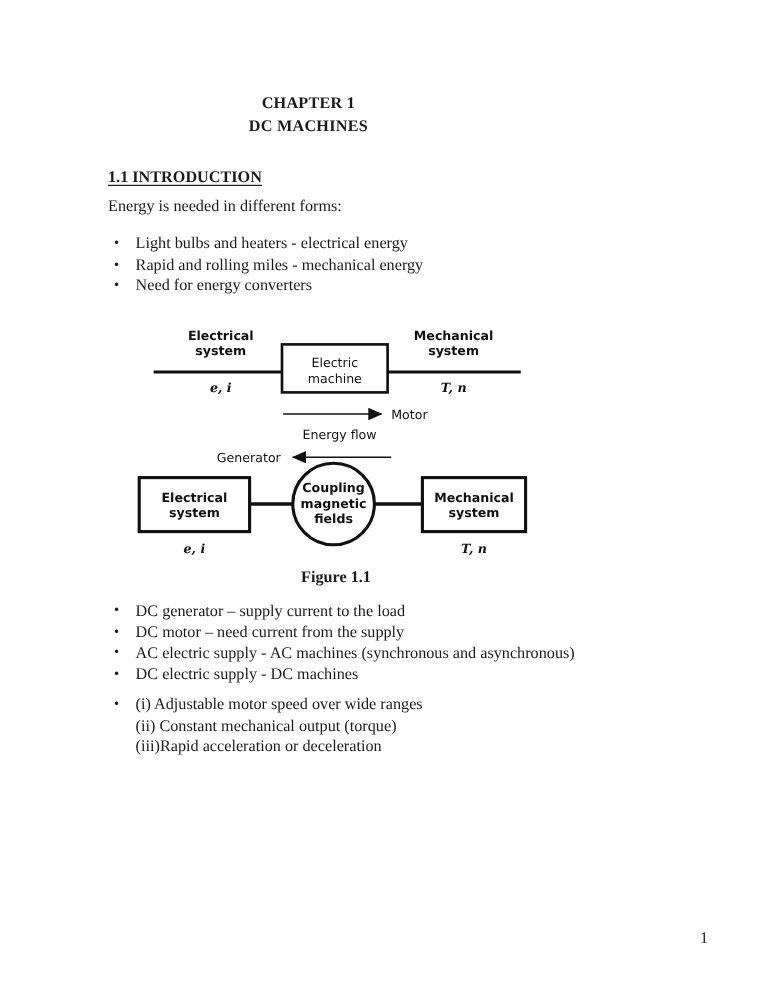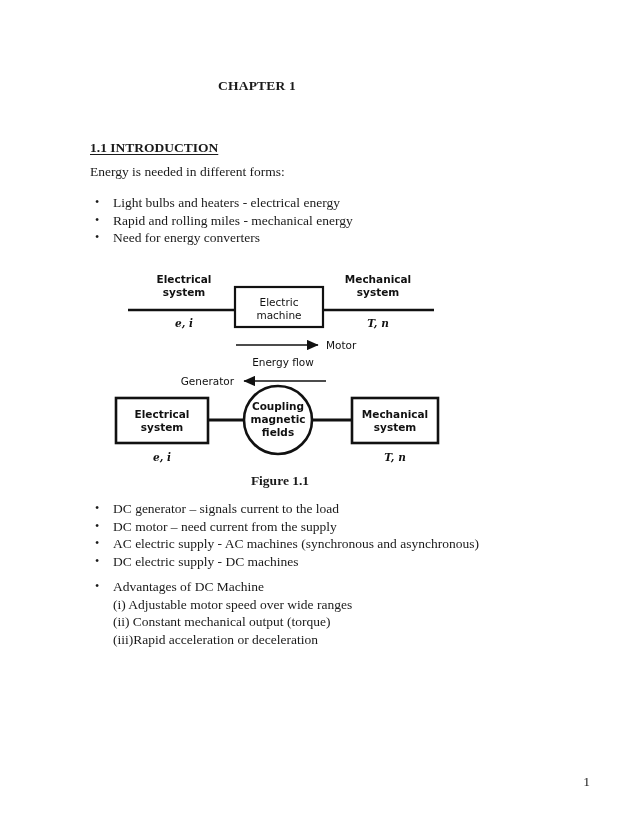--- a/index.html
+++ b/index.html
@@ -132,20 +132,21 @@
     font-size: 13.5px;
   }
 </style>
 </head>
 <body>
 
 <div class="page">
 
   <div class="chapter-head">
     <span>CHAPTER 1</span>
+    <span class="line2">DC MACHINES</span>
   </div>
 
   <div class="section-title">1.1 INTRODUCTION</div>
 
   <div class="intro-line">Energy is needed in different forms:</div>
 
   <ul class="bullets" id="bullets-energy">
     <li>
       <span class="bul">•</span>
       <span class="txt">Light bulbs and heaters - electrical energy</span>
@@ -214,40 +215,39 @@
       <text class="dg-label" x="395" y="173" text-anchor="middle">system</text>
       <text class="dg-ital" x="395" y="203" text-anchor="middle">T, n</text>
     </svg>
   </div>
 
   <div class="figure-caption">Figure 1.1</div>
 
   <ul class="bullets" id="bullets-machines">
     <li>
       <span class="bul">•</span>
-      <span class="txt">DC generator – signals current to the load</span>
+      <span class="txt">DC generator – supply current to the load</span>
     </li>
     <li>
       <span class="bul">•</span>
       <span class="txt">DC motor – need current from the supply</span>
     </li>
     <li>
       <span class="bul">•</span>
       <span class="txt">AC electric supply - AC machines (synchronous and asynchronous)</span>
     </li>
     <li>
       <span class="bul">•</span>
       <span class="txt">DC electric supply - DC machines</span>
     </li>
   </ul>
 
   <ul class="bullets" id="bullets-advantages">
     <li>
       <span class="bul">•</span>
-      <span class="txt">Advantages of DC Machine</span>
       <span class="sublist">(i) Adjustable motor speed over wide ranges</span>
       <span class="sublist">(ii) Constant mechanical output (torque)</span>
       <span class="sublist">(iii)Rapid acceleration or deceleration</span>
     </li>
   </ul>
 
   <div class="page-number">1</div>
 
 </div>
 

